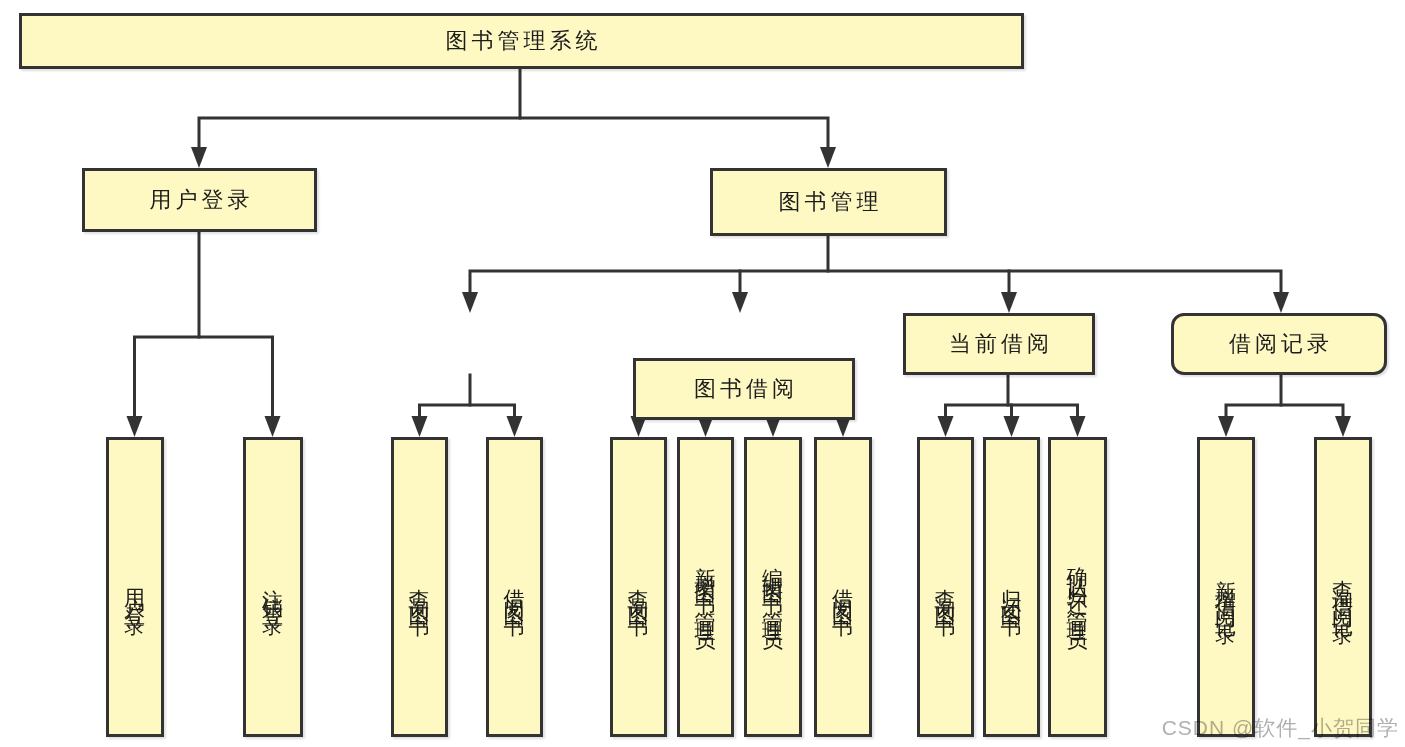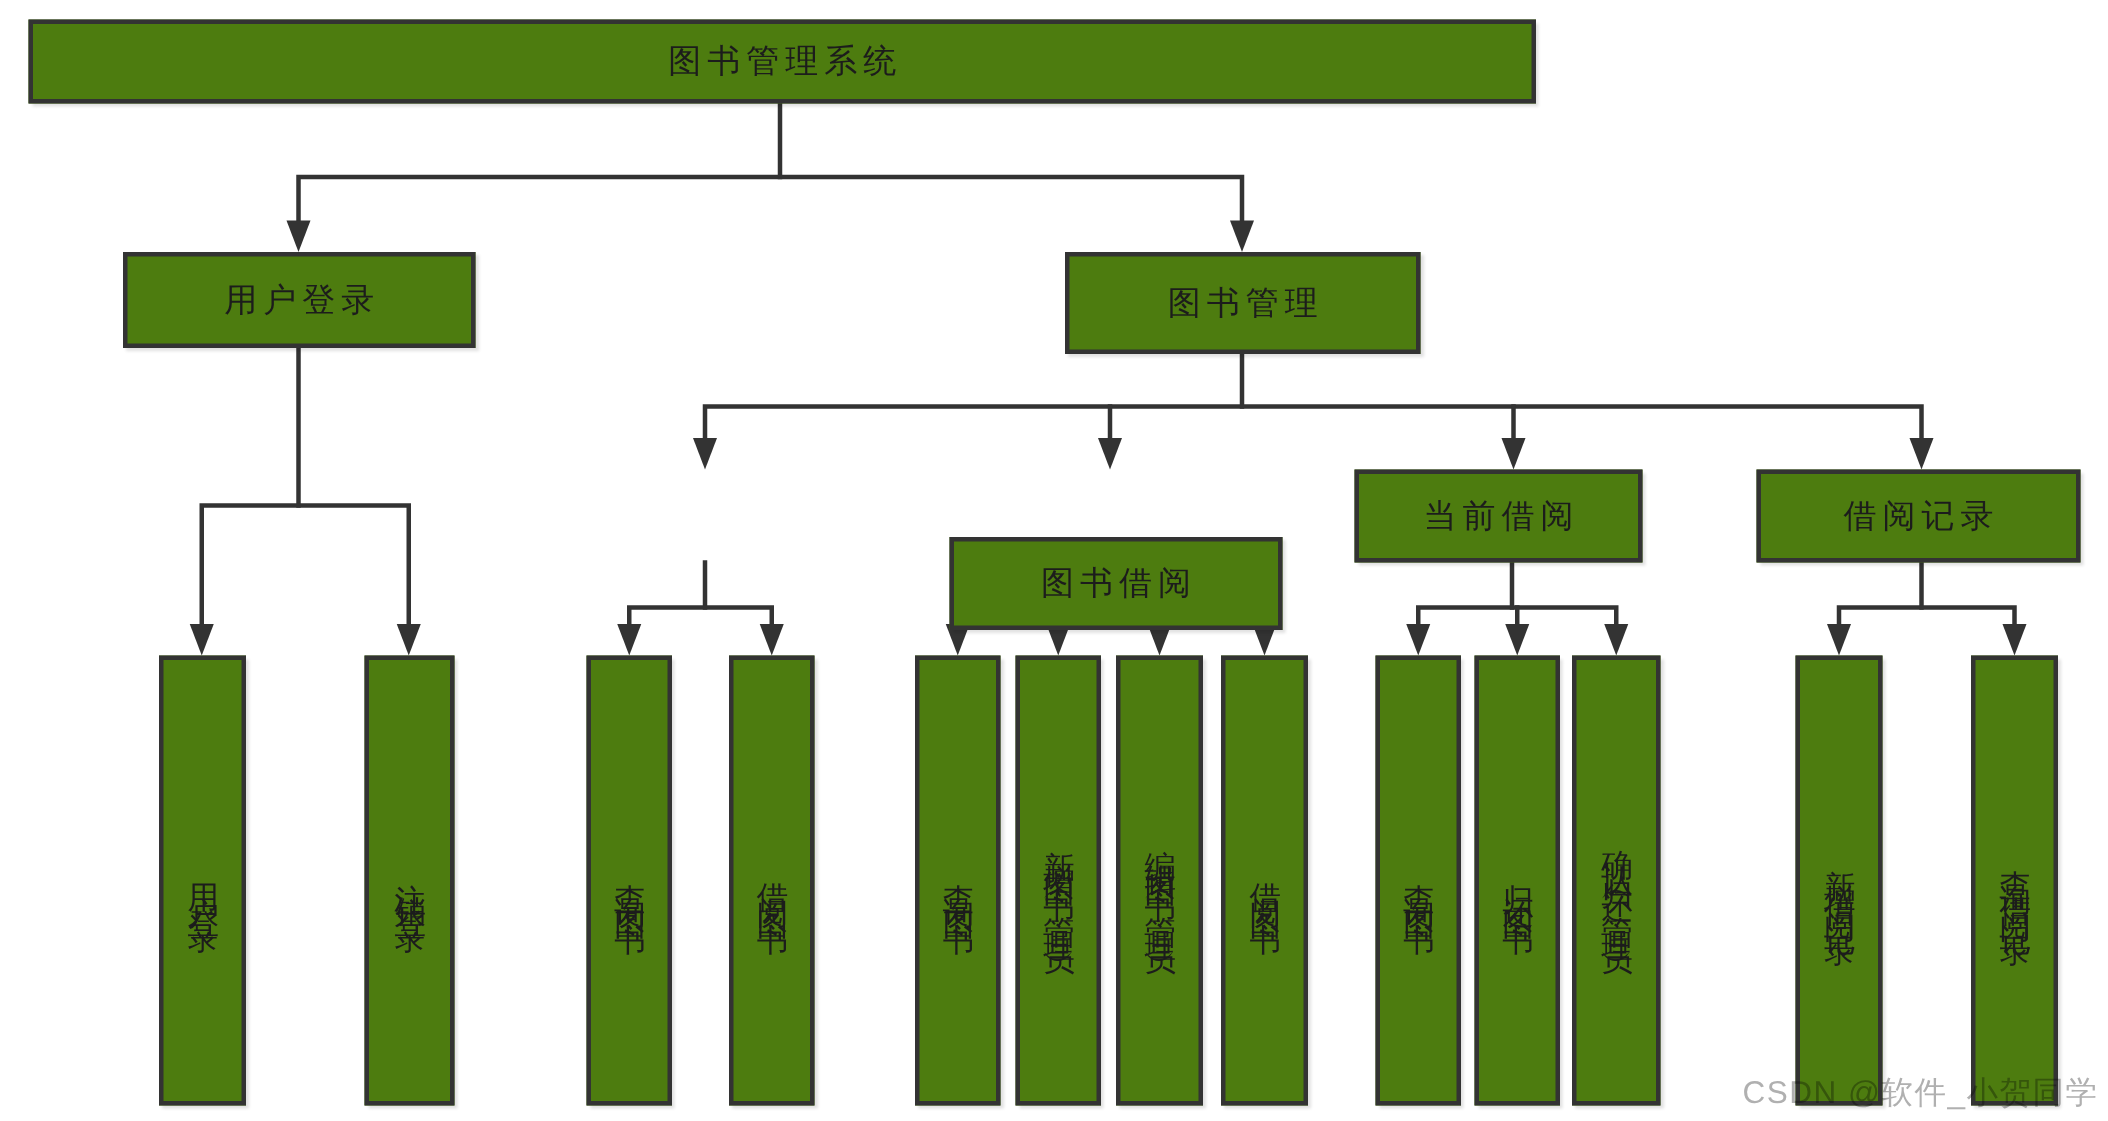--- a/index.html
+++ b/index.html
@@ -22,21 +22,21 @@
   }
   svg.connectors {
     position: absolute;
     left: 0; top: 0;
     z-index: 1;
   }
   .box {
     position: absolute;
     box-sizing: border-box;
     border: 3px solid #333333;
-    background: #4d7c0f;
+    background: #fef9c3;
     color: #1c1c1c;
     display: flex;
     align-items: center;
     justify-content: center;
     font-size: 22px;
     letter-spacing: 4px;
     text-indent: 4px;
     z-index: 2;
     box-shadow: 2px 2px 2px rgba(0,0,0,0.12);
   }
@@ -114,21 +114,21 @@
     <polygon points="1335,416 1351,416 1343,437" fill="#333333" stroke="none"></polygon>
   </svg>
 
   <div class="box" style="left:19px; top:13px; width:1005px; height:56px;">图书管理系统</div>
 
   <div class="box" style="left:82px; top:168px; width:235px; height:64px;">用户登录</div>
   <div class="box" style="left:710px; top:168px; width:237px; height:68px;">图书管理</div>
 
   <div class="box" style="left:633px; top:313px; width:222px; height:62px;margin-top:45px;">图书借阅</div>
   <div class="box" style="left:903px; top:313px; width:192px; height:62px;">当前借阅</div>
-  <div class="box" style="left:1171px; top:313px; width:216px; height:62px;">借阅记录</div>
+  <div class="box" style="left:1171px; top:313px; width:216px; height:62px;border-radius:13px;">借阅记录</div>
 
   <div class="box vbox" style="left:106px; top:437px; width:58px; height:300px;">用户登录</div>
   <div class="box vbox" style="left:243px; top:437px; width:60px; height:300px;">注销登录</div>
 
   <div class="box vbox" style="left:391px; top:437px; width:57px; height:300px;">查询图书</div>
   <div class="box vbox" style="left:486px; top:437px; width:57px; height:300px;">借阅图书</div>
 
   <div class="box vbox" style="left:610px; top:437px; width:57px; height:300px;">查询图书</div>
   <div class="box vbox" style="left:677px; top:437px; width:57px; height:300px;">新增图书（管理员）</div>
   <div class="box vbox" style="left:744px; top:437px; width:58px; height:300px;">编辑图书（管理员）</div>

